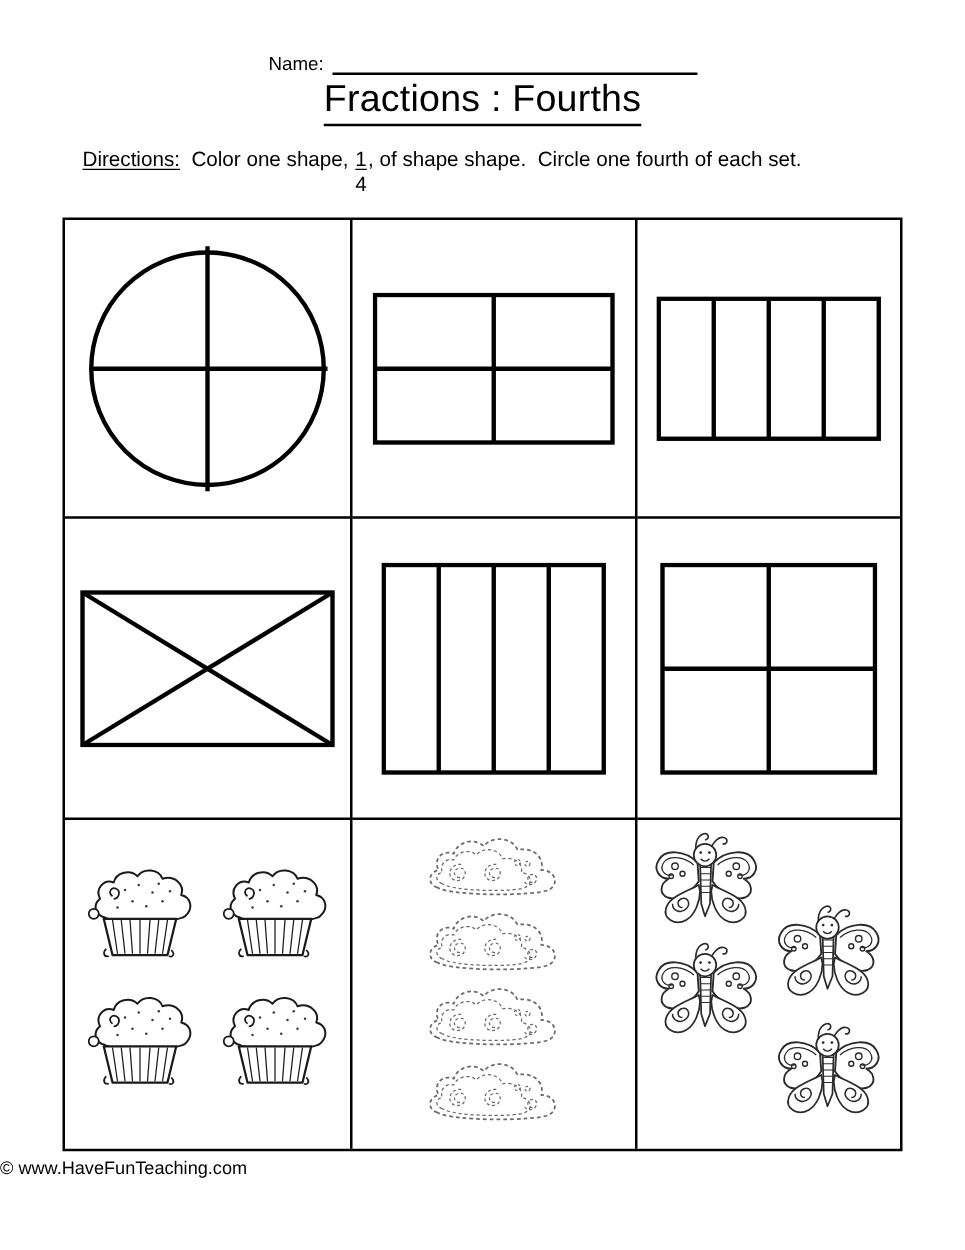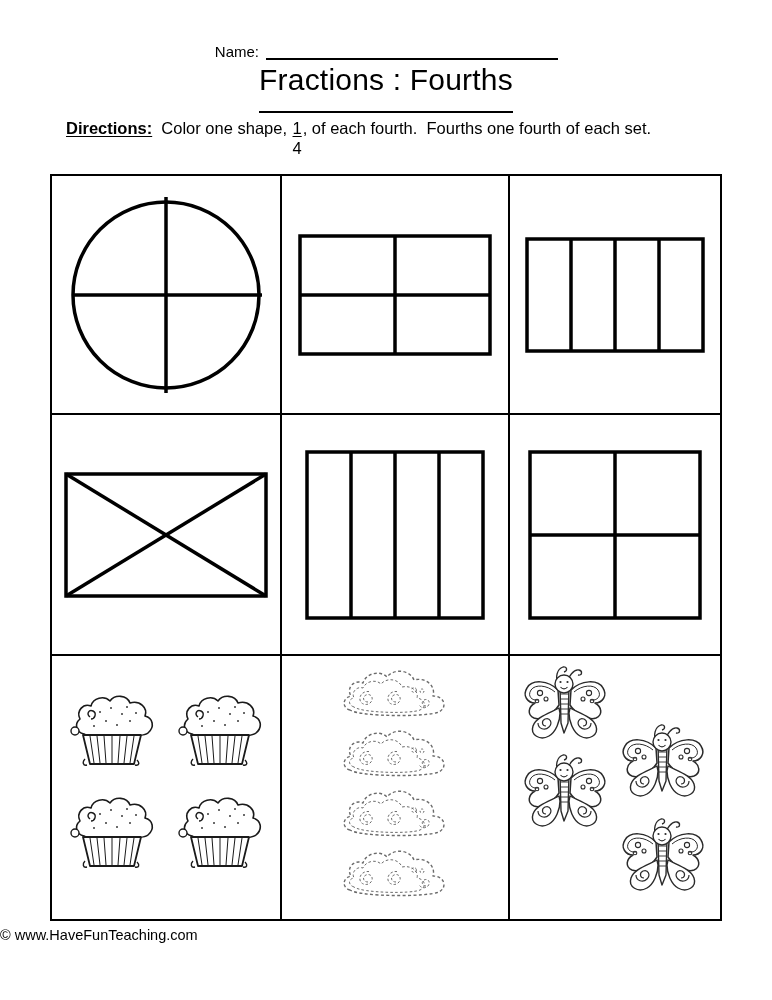--- a/index.html
+++ b/index.html
@@ -46,35 +46,35 @@
     top: 62px;
     width: 772px;
     text-align: center;
     font-size: 30px;
     line-height: 36px;
     letter-spacing: 0.2px;
   }
   #title-text {
     display: inline-block;
     border-bottom: 2px solid #000;
-    padding-bottom: 13px;
+    padding-bottom: 1px;
   }
 
   
   #directions {
     position: absolute;
     left: 66px;
     top: 118px;
     width: 660px;
     font-size: 16.5px;
     line-height: 20px;
     white-space: nowrap;
   }
   #directions-label {
-    font-weight: bold;
+    font-weight: normal;
     text-decoration: underline;
     text-underline-offset: 2px;
   }
   .dir-seg { }
   .frac {
     display: inline-block;
     position: relative;
     width: 11px;
     text-align: center;
     vertical-align: baseline;
@@ -145,21 +145,21 @@
 <div id="name-row">
   <span id="name-label">Name:</span>
   <span id="name-line"></span>
 </div>
 
 <div id="title">
   <span id="title-text">Fractions : Fourths</span>
 </div>
 
 <div id="directions">
-  <span id="directions-label">Directions:</span><span>&nbsp; </span><span class="dir-seg">Color one shape,</span><span>&nbsp;</span><span class="frac"><span class="num">1</span><span class="den">4</span></span><span class="dir-seg">, of each fourth.</span><span>&nbsp;&nbsp;</span><span class="dir-seg">Fourths one fourth of each set.</span>
+  <span id="directions-label">Directions:</span><span>&nbsp; </span><span class="dir-seg">Color one shape,</span><span>&nbsp;</span><span class="frac"><span class="num">1</span><span class="den">4</span></span><span class="dir-seg">, of shape shape.</span><span>&nbsp;&nbsp;</span><span class="dir-seg">Circle one fourth of each set.</span>
 </div>
 
 <div id="grid">
 
   <div class="cell r1 c1">
     <div class="shape-wrap">
       <svg width="200" height="200" viewBox="0 0 200 200">
         <circle cx="100" cy="100" r="93" fill="#fff" stroke="#000" stroke-width="3.5"></circle>
         <line x1="100" y1="2" x2="100" y2="198" stroke="#000" stroke-width="3.5"></line>
         <line x1="6" y1="100" x2="196" y2="100" stroke="#000" stroke-width="3.5"></line>

